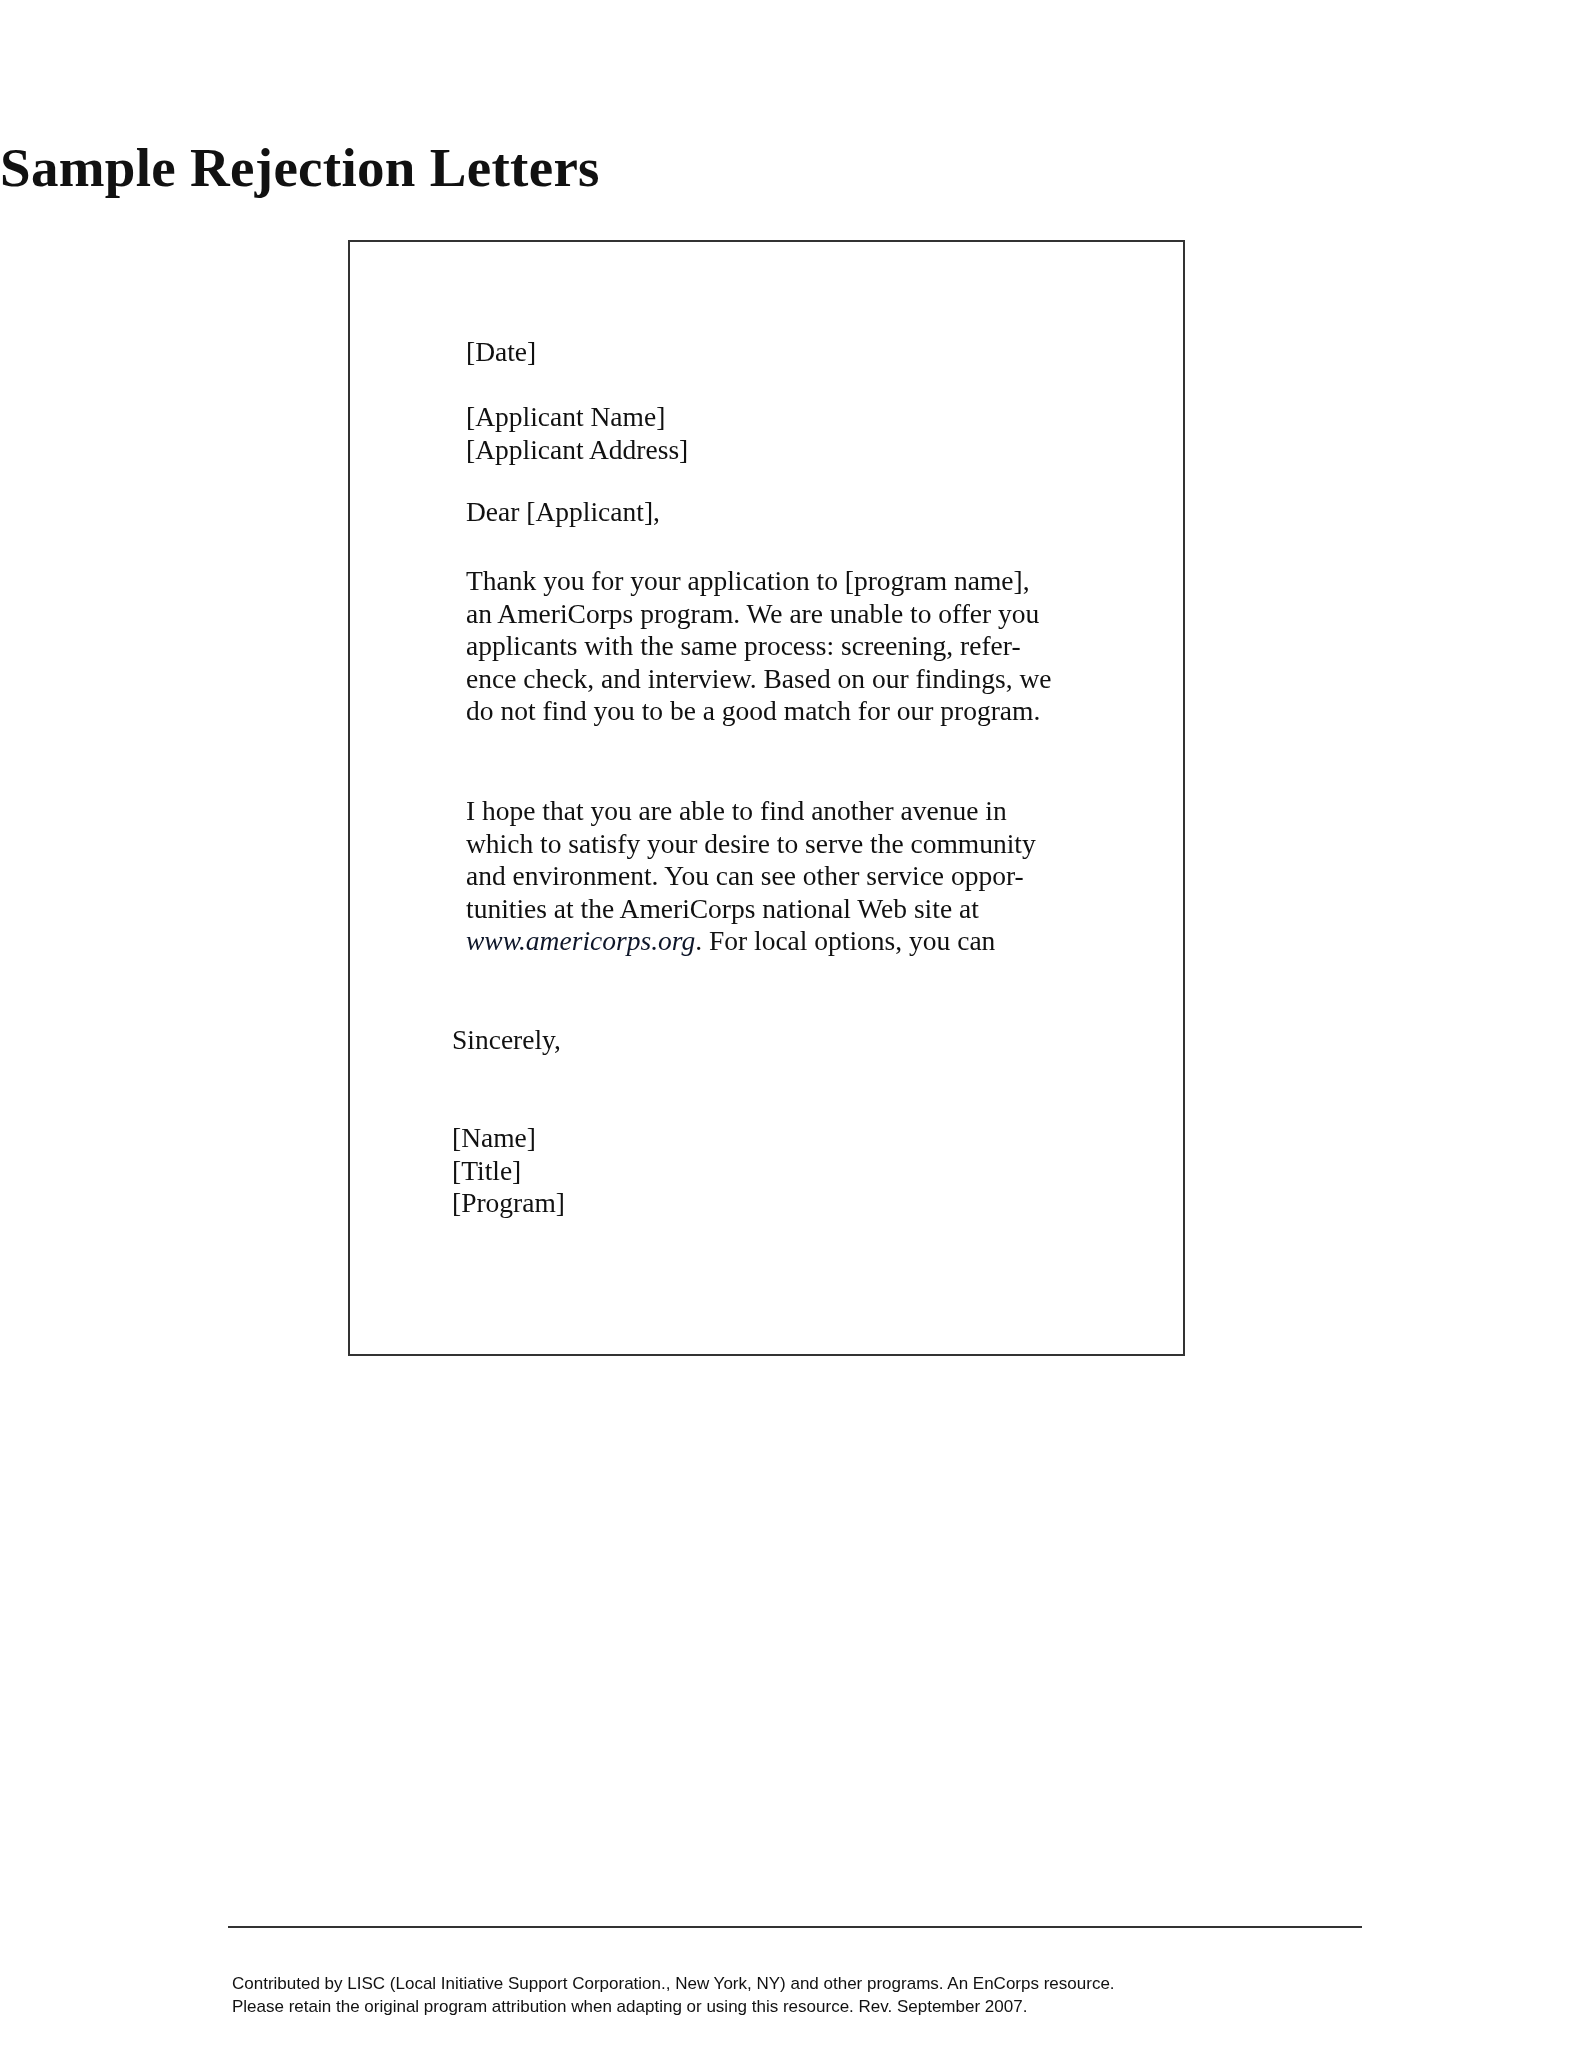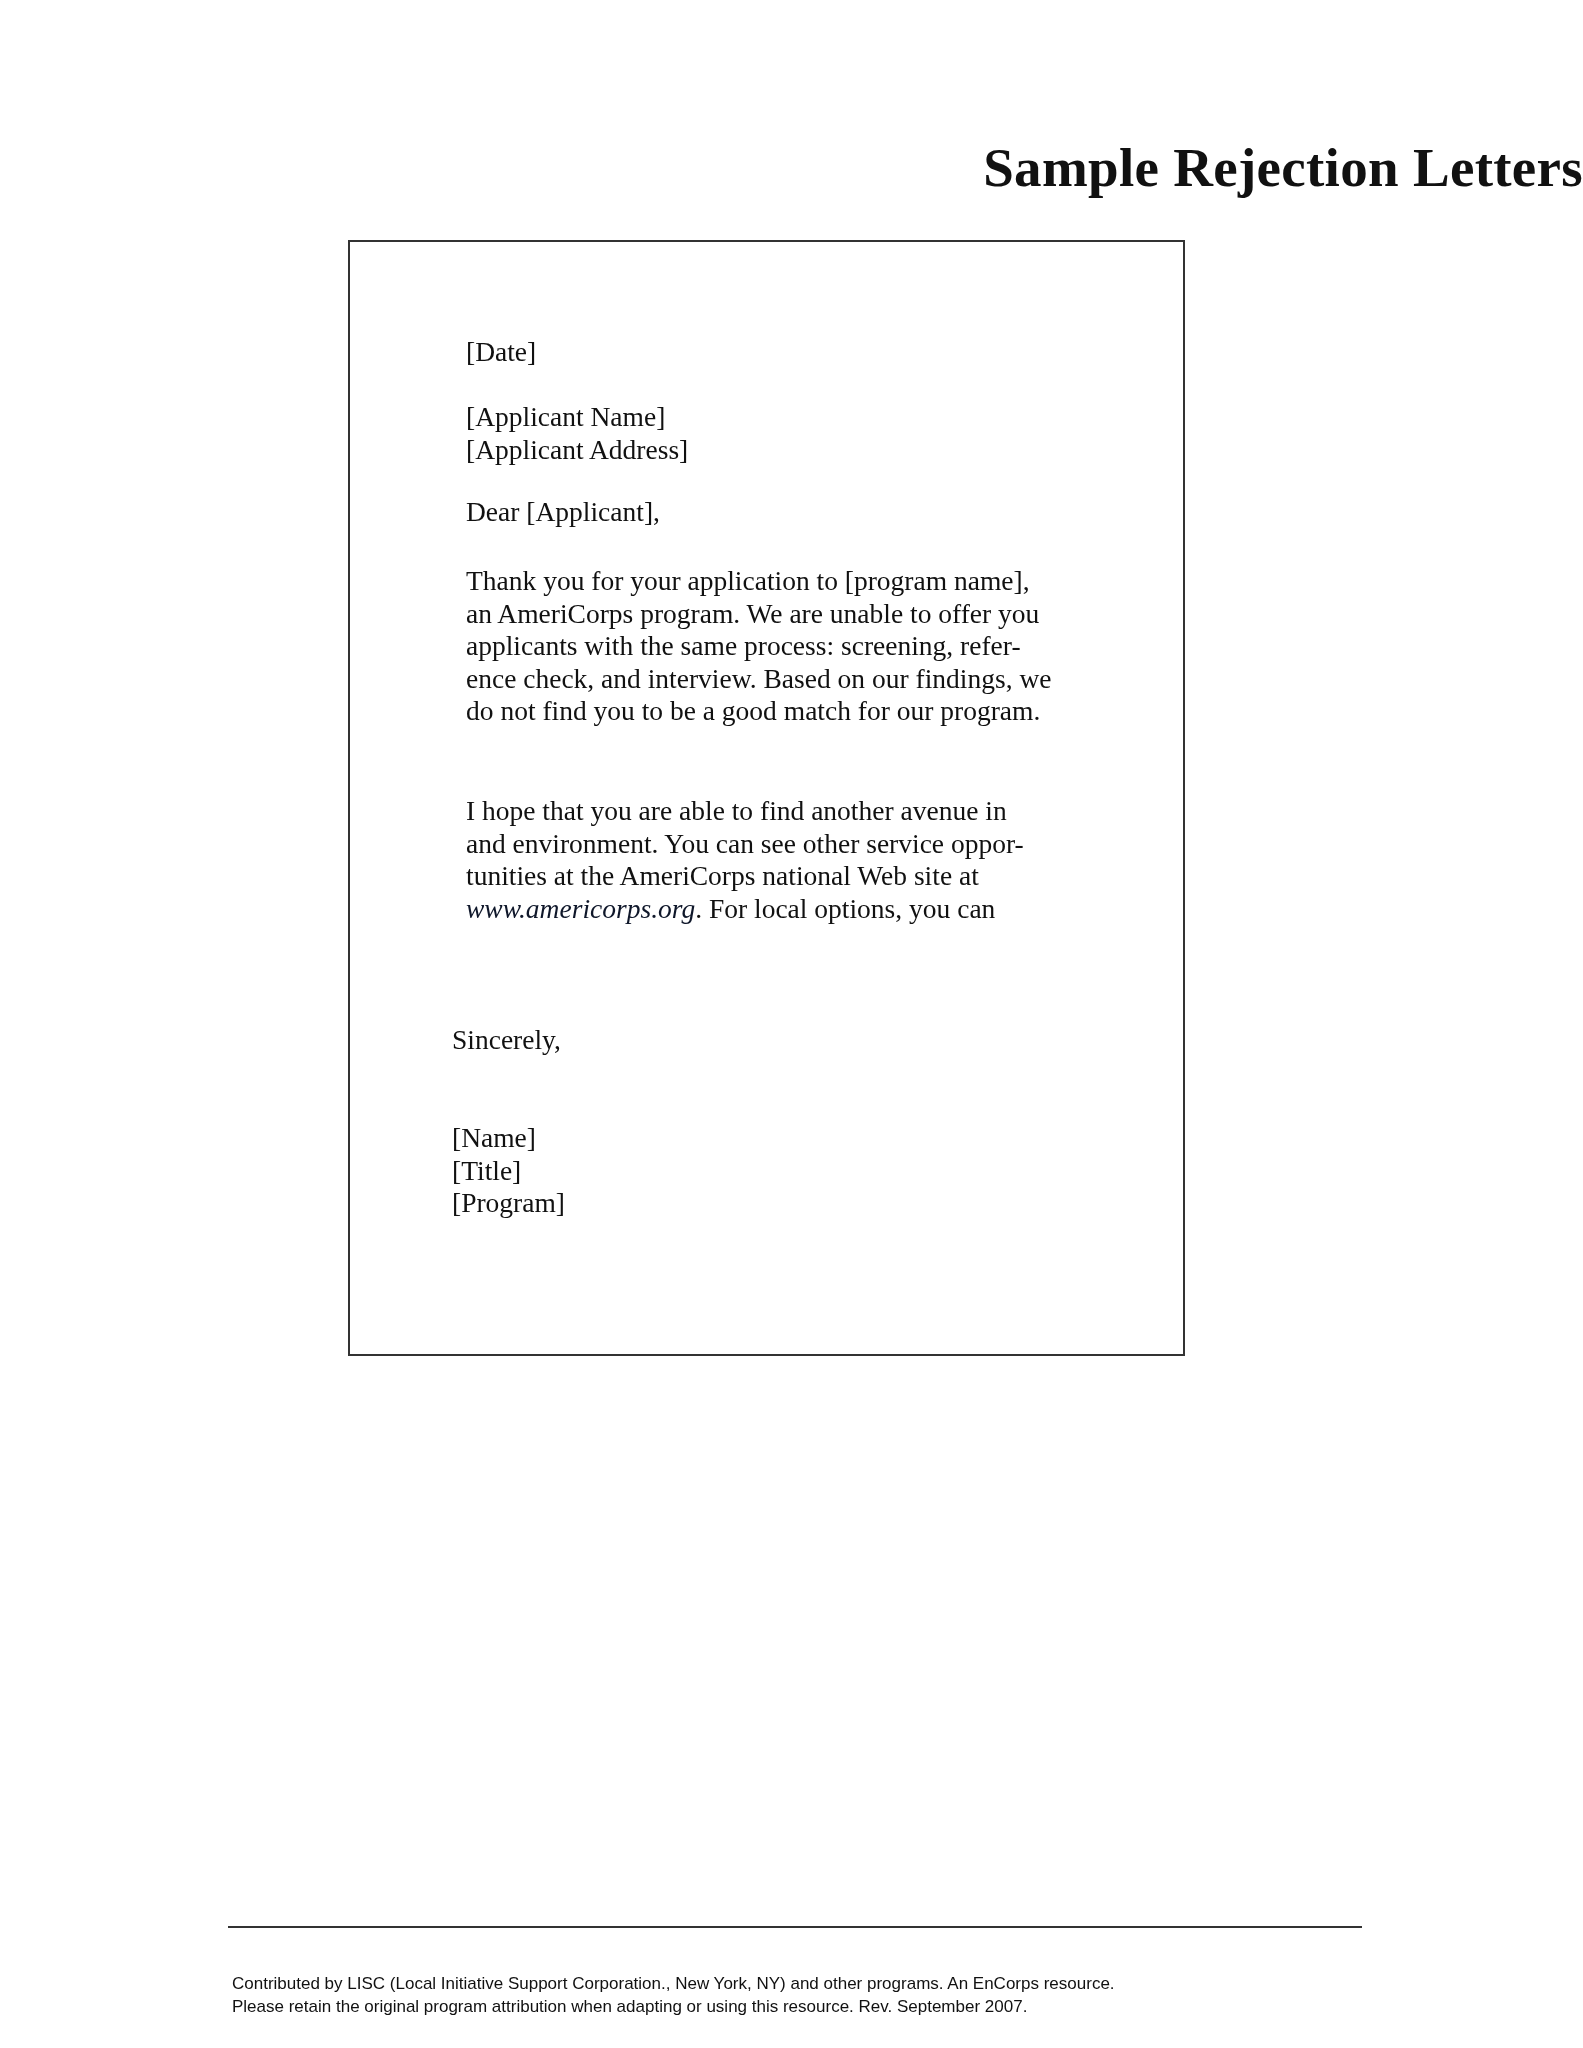--- a/index.html
+++ b/index.html
@@ -12,21 +12,21 @@
       height: 2048px;
       position: relative;
       overflow: hidden;
       color: #111111;
     }
     .page-title {
       position: absolute;
       left: 0;
       width: 1583px;
       top: 138px;
-      text-align: right;
+      text-align: left;
       font-family: "Liberation Serif", serif;
       font-weight: bold;
       font-size: 55px;
       letter-spacing: 0.3px;
       margin: 0;
       line-height: 1.1;
     }
     .letter-box {
       position: absolute;
       left: 348px;
@@ -92,20 +92,21 @@
 <div class="letter-text" style="left:466px; top:565px;">
   <span class="line">Thank you for your application to [program name],</span>
   <span class="line">an AmeriCorps program. We are unable to offer you</span>
   <span class="line">applicants with the same process: screening, refer-</span>
   <span class="line">ence check, and interview. Based on our findings, we</span>
   <span class="line">do not find you to be a good match for our program.</span>
 </div>
 
 <div class="letter-text" style="left:466px; top:795px;">
   <span class="line">I hope that you are able to find another avenue in</span>
+  <span class="line">which to satisfy your desire to serve the community</span>
   <span class="line">and environment. You can see other service oppor-</span>
   <span class="line">tunities at the AmeriCorps national Web site at</span>
   <span class="line"><a class="link">www.americorps.org</a><span>.  For local options, you can</span></span>
 </div>
 
 <div class="letter-text" style="left:452px; top:1024px;">
   <span class="line">Sincerely,</span>
 </div>
 
 <div class="letter-text" style="left:452px; top:1122px;">

